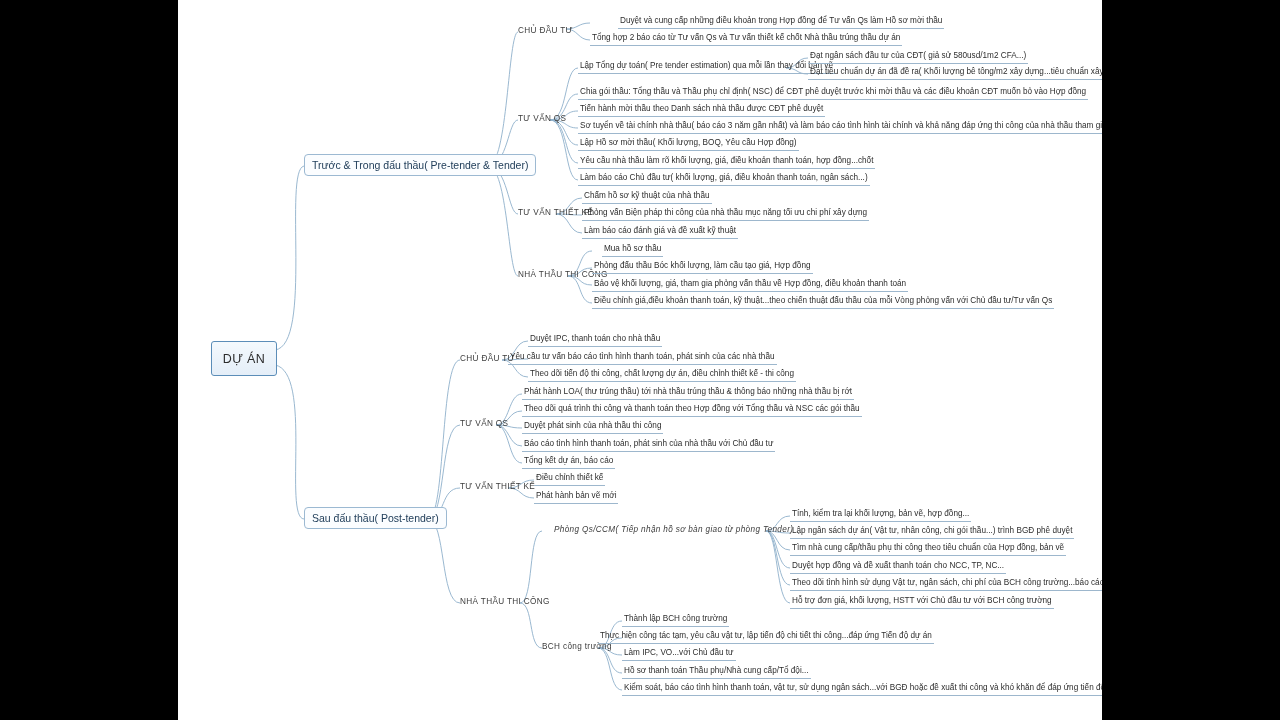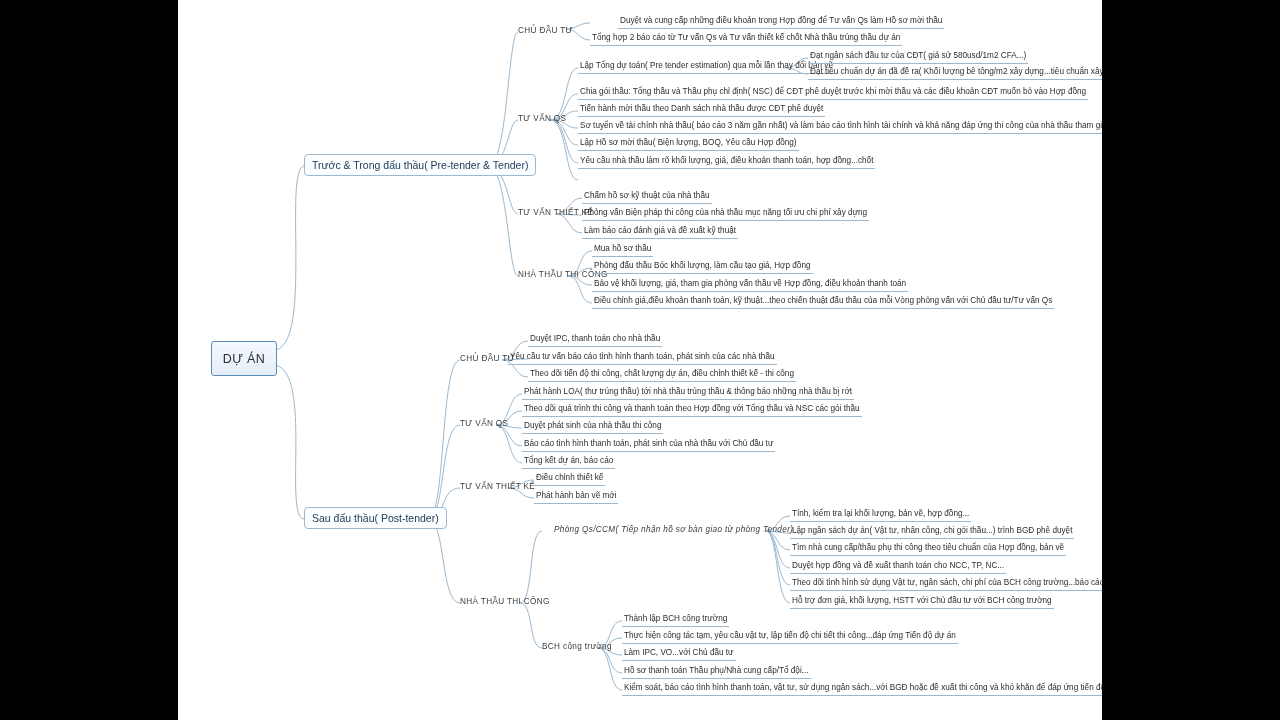--- a/index.html
+++ b/index.html
@@ -148,43 +148,46 @@
   <div class="node leaf" style="left:400px;top:87px;">
     <span>Chia gói thầu: Tổng thầu và Thầu phụ chỉ định( NSC) để CĐT phê duyệt trước khi mời thầu và các điều khoản CĐT muốn bỏ vào Hợp đồng</span>
   </div>
   <div class="node leaf" style="left:400px;top:104px;">
     <span>Tiến hành mời thầu theo Danh sách nhà thầu được CĐT phê duyệt</span>
   </div>
   <div class="node leaf" style="left:400px;top:121px;">
     <span>Sơ tuyển về tài chính nhà thầu( báo cáo 3 năm gần nhất) và làm báo cáo tình hình tài chính và khả năng đáp ứng thi công của nhà thầu tham gia</span>
   </div>
   <div class="node leaf" style="left:400px;top:138px;">
-    <span>Lập Hồ sơ mời thầu( Biện lượng, BOQ, Yêu cầu Hợp đồng)</span>
+    <span>Lập Hồ sơ mời thầu( Khối lượng, BOQ, Yêu cầu Hợp đồng)</span>
   </div>
   <div class="node leaf" style="left:400px;top:156px;">
     <span>Yêu cầu nhà thầu làm rõ khối lượng, giá, điều khoản thanh toán, hợp đồng...chốt</span>
   </div>
+  <div class="node leaf" style="left:400px;top:173px;">
+    <span>Làm báo cáo Chủ đầu tư( khối lượng, giá, điều khoản thanh toán, ngân sách...)</span>
+  </div>
 
   <div class="node cat" style="left:340px;top:208px;">
     <span>TƯ VẤN THIẾT KẾ</span>
   </div>
   <div class="node leaf" style="left:404px;top:191px;">
     <span>Chấm hồ sơ kỹ thuật của nhà thầu</span>
   </div>
   <div class="node leaf" style="left:404px;top:208px;">
     <span>Phỏng vấn Biện pháp thi công của nhà thầu mục năng tối ưu chi phí xây dựng</span>
   </div>
   <div class="node leaf" style="left:404px;top:226px;">
     <span>Làm báo cáo đánh giá và đề xuất kỹ thuật</span>
   </div>
 
   <div class="node cat" style="left:340px;top:270px;">
     <span>NHÀ THẦU THI CÔNG</span>
   </div>
-  <div class="node leaf" style="left:414px;top:244px;">
+  <div class="node leaf" style="left:424px;top:244px;">
     <span>Mua hồ sơ thầu</span>
   </div>
   <div class="node leaf" style="left:414px;top:261px;">
     <span>Phỏng đấu thầu Bóc khối lượng, làm cầu tạo giá, Hợp đồng</span>
   </div>
   <div class="node leaf" style="left:414px;top:279px;">
     <span>Bảo vệ khối lượng, giá, tham gia phỏng vấn thầu về Hợp đồng, điều khoản thanh toán</span>
   </div>
   <div class="node leaf" style="left:414px;top:296px;">
     <span>Điều chỉnh giá,điều khoản thanh toán, kỹ thuật...theo chiến thuật đấu thầu của mỗi Vòng phỏng vấn với Chủ đầu tư/Tư vấn Qs</span>
@@ -261,21 +264,21 @@
   <div class="node leaf" style="left:612px;top:596px;">
     <span>Hỗ trợ đơn giá, khối lượng, HSTT với Chủ đầu tư với BCH công trường</span>
   </div>
 
   <div class="node cat" style="left:364px;top:642px;">
     <span>BCH công trường</span>
   </div>
   <div class="node leaf" style="left:444px;top:614px;">
     <span>Thành lập BCH công trường</span>
   </div>
-  <div class="node leaf" style="left:444px;top:631px;">
+  <div class="node leaf" style="left:420px;top:631px;">
     <span>Thực hiện công tác tạm, yêu cầu vật tư, lập tiến độ chi tiết thi công...đáp ứng Tiến độ dự án</span>
   </div>
   <div class="node leaf" style="left:444px;top:648px;">
     <span>Làm IPC, VO...với Chủ đầu tư</span>
   </div>
   <div class="node leaf" style="left:444px;top:666px;">
     <span>Hồ sơ thanh toán Thầu phụ/Nhà cung cấp/Tổ đội...</span>
   </div>
   <div class="node leaf" style="left:444px;top:683px;">
     <span>Kiểm soát, báo cáo tình hình thanh toán, vật tư, sử dụng ngân sách...với BGĐ hoặc đề xuất thi công và khó khăn để đáp ứng tiến độ và chất lượng dự án</span>

